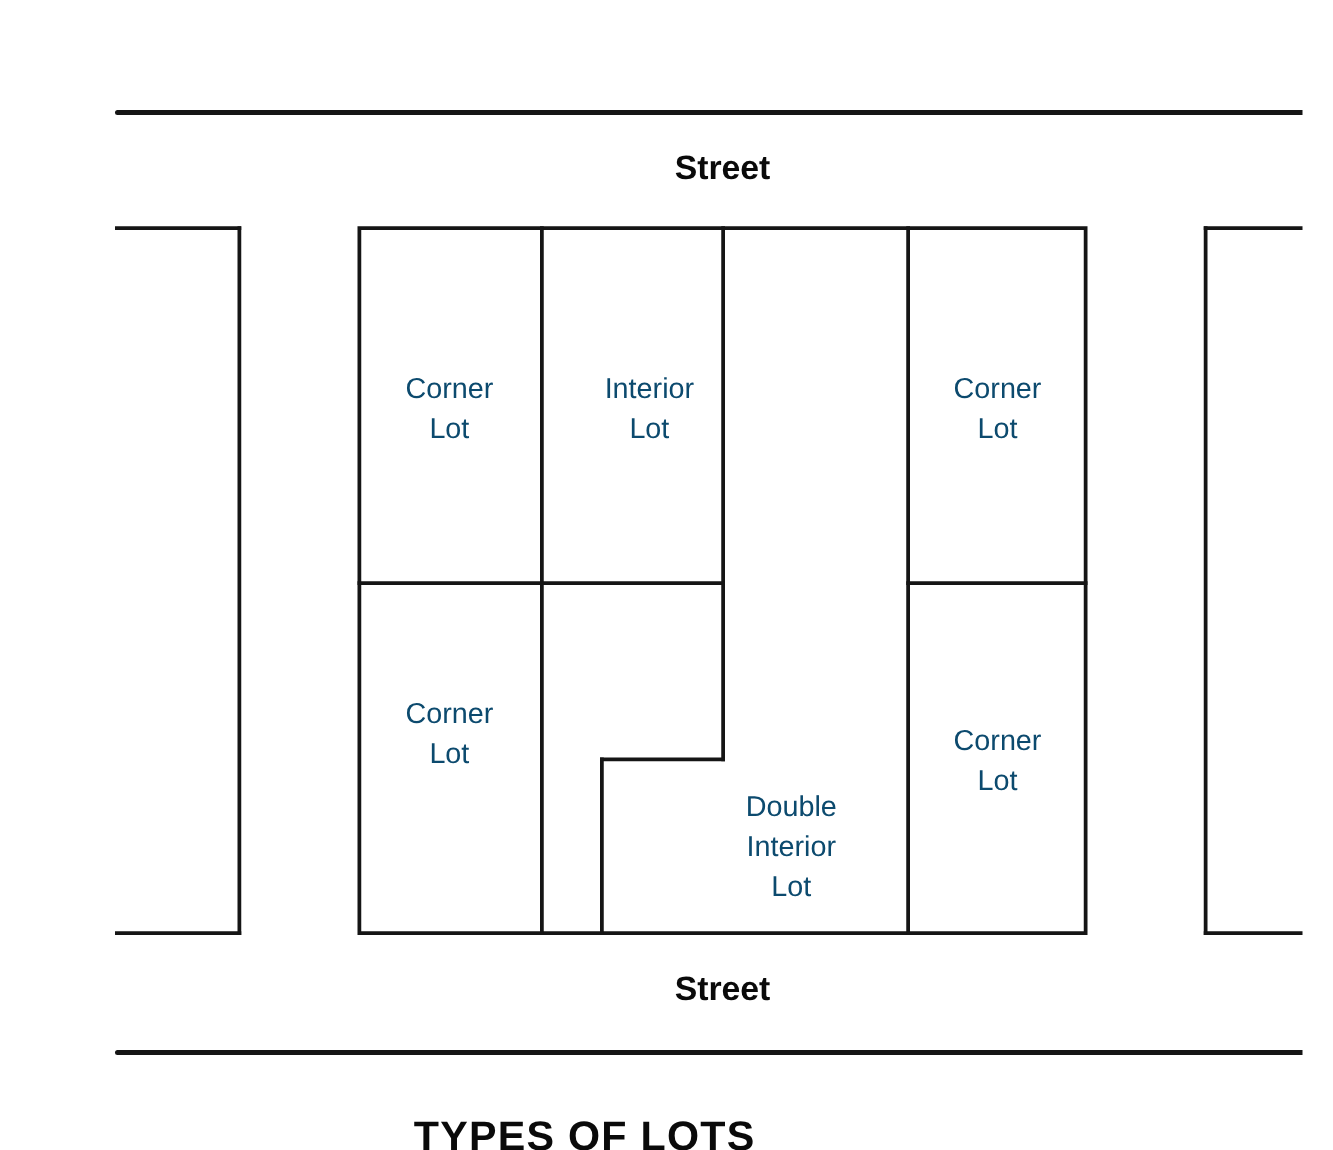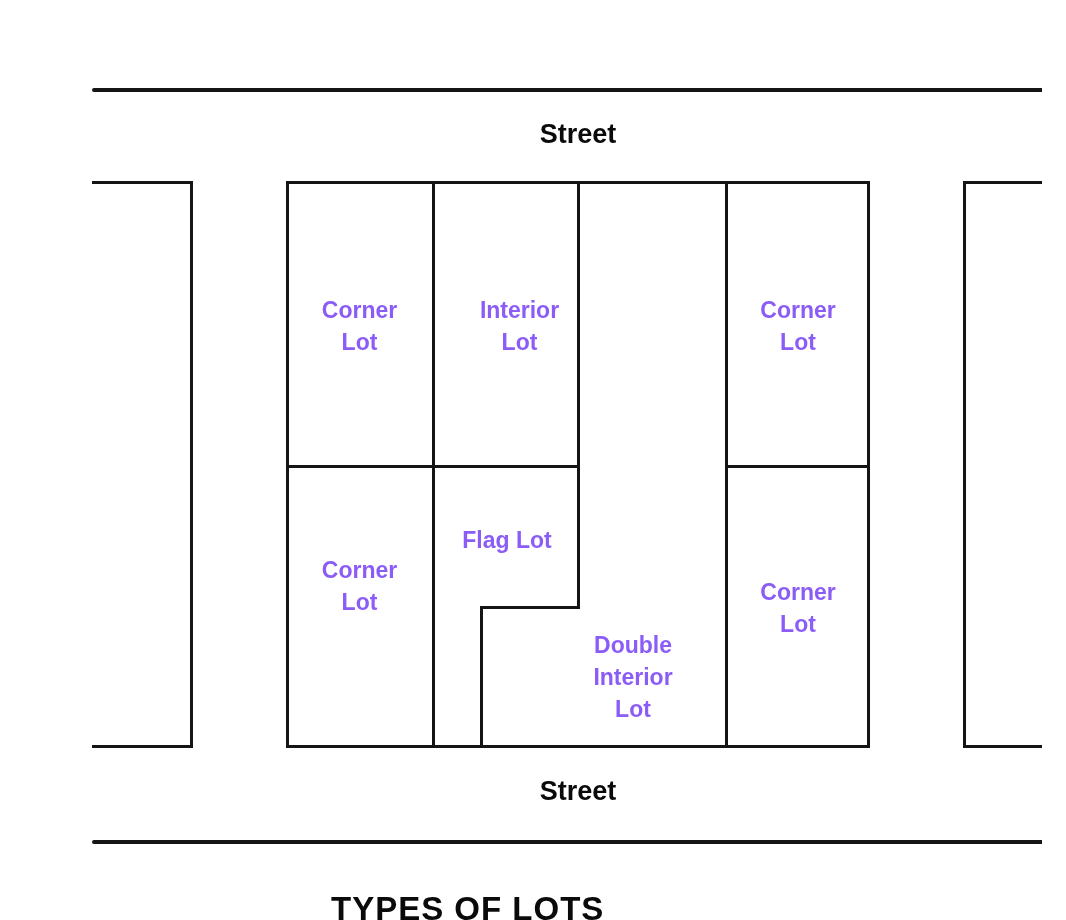--- a/index.html
+++ b/index.html
@@ -36,25 +36,25 @@
   .block {
     position: absolute;
     border: 3px solid #151515;
     background: transparent;
   }
   .block.partial-left { border-left: none; }
   .block.partial-right { border-right: none; }
   .lot-label {
     position: absolute;
     text-align: center;
-    font-weight: bold;
+    font-weight: normal;
     font-size: 23px;
     line-height: 1.4;
     white-space: pre-line;
-    color: #8b5cf6;
+    color: #0c4a6e;
   }
   .diagram-title {
     position: absolute;
     left: 283px;
     top: 842px;
     width: 500px;
     font-weight: bold;
     font-size: 33px;
     letter-spacing: 1px;
     color: #0a0a0a;
@@ -82,21 +82,20 @@
   <div class="vline" style="left:432px; top:558px; width:3px; height:142px;"></div>
 
   <div class="lot-label" style="left:238px; top:246px; width:147px;">Corner
 Lot</div>
   <div class="lot-label" style="left:399px; top:246px; width:145px;">Interior
 Lot</div>
   <div class="lot-label" style="left:678px; top:246px; width:144px;">Corner
 Lot</div>
   <div class="lot-label" style="left:238px; top:506px; width:147px;">Corner
 Lot</div>
-  <div class="lot-label" style="left:385px; top:476px; width:148px;">Flag Lot</div>
   <div class="lot-label" style="left:678px; top:528px; width:144px;">Corner
 Lot</div>
   <div class="lot-label" style="left:505px; top:581px; width:160px;">Double
 Interior
 Lot</div>
 
   <div class="street-label" style="left:430px; top:728px;">Street</div>
   <div class="street-line" style="left:44px; top:792px; width:978px;"></div>
 
   <div class="diagram-title">TYPES OF LOTS</div>

